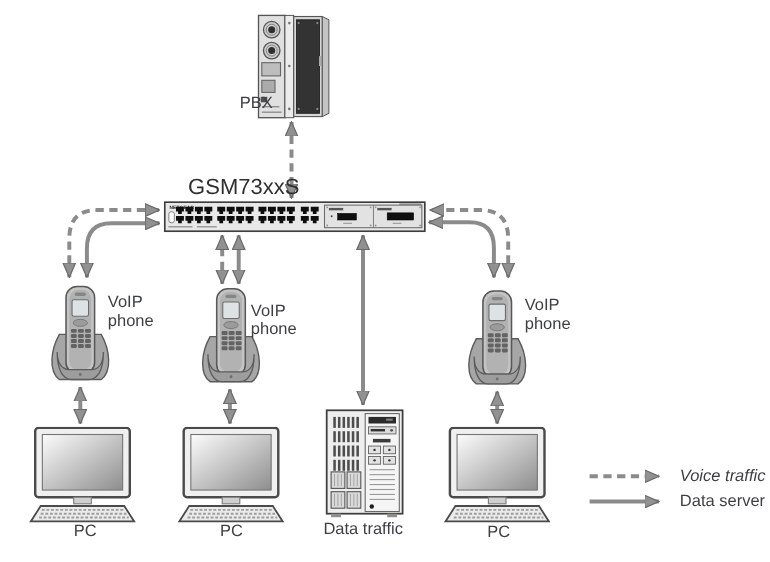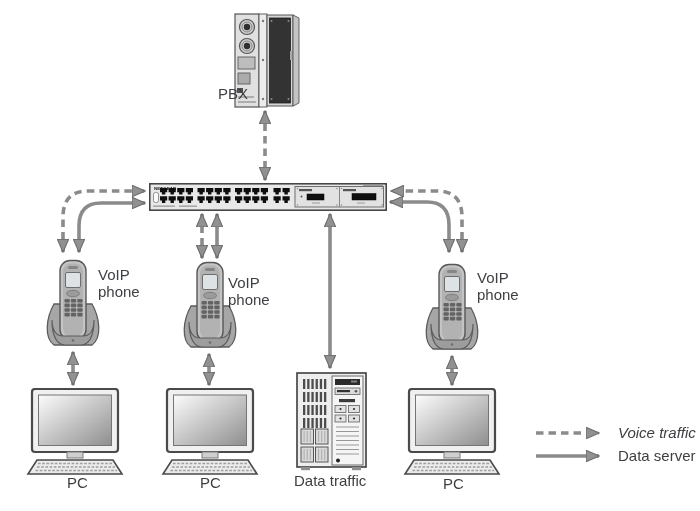--- a/index.html
+++ b/index.html
@@ -213,20 +213,21 @@
       <rect x="56" y="95" width="9" height="3.2" fill="#8f8f8f"></rect>
     </g>
 
     <g fill="none" stroke="#8b8b8b" stroke-width="3.6" marker-end="url(#ah)">
       <path d="M536 433 H599" stroke-dasharray="7.5 5"></path>
       <path d="M536 456 H599"></path>
     </g>
   </svg>
 
   <div class="lbl" style="left:201px;top:85px;margin-left:17px;">PBX</div>
+  <div class="lbl model" style="left:171px;top:159px;">GSM73xxS</div>
 
   <div class="lbl wrap" style="left:98px;top:266px;">VoIP phone</div>
   <div class="lbl wrap" style="left:228px;top:274px;">VoIP phone</div>
   <div class="lbl wrap" style="left:477px;top:269px;">VoIP phone</div>
 
   <div class="lbl" style="left:67px;top:474px;">PC</div>
   <div class="lbl" style="left:200px;top:474px;">PC</div>
   <div class="lbl" style="left:443px;top:475px;">PC</div>
   <div class="lbl" style="left:294px;top:472px;">Data traffic</div>
 

